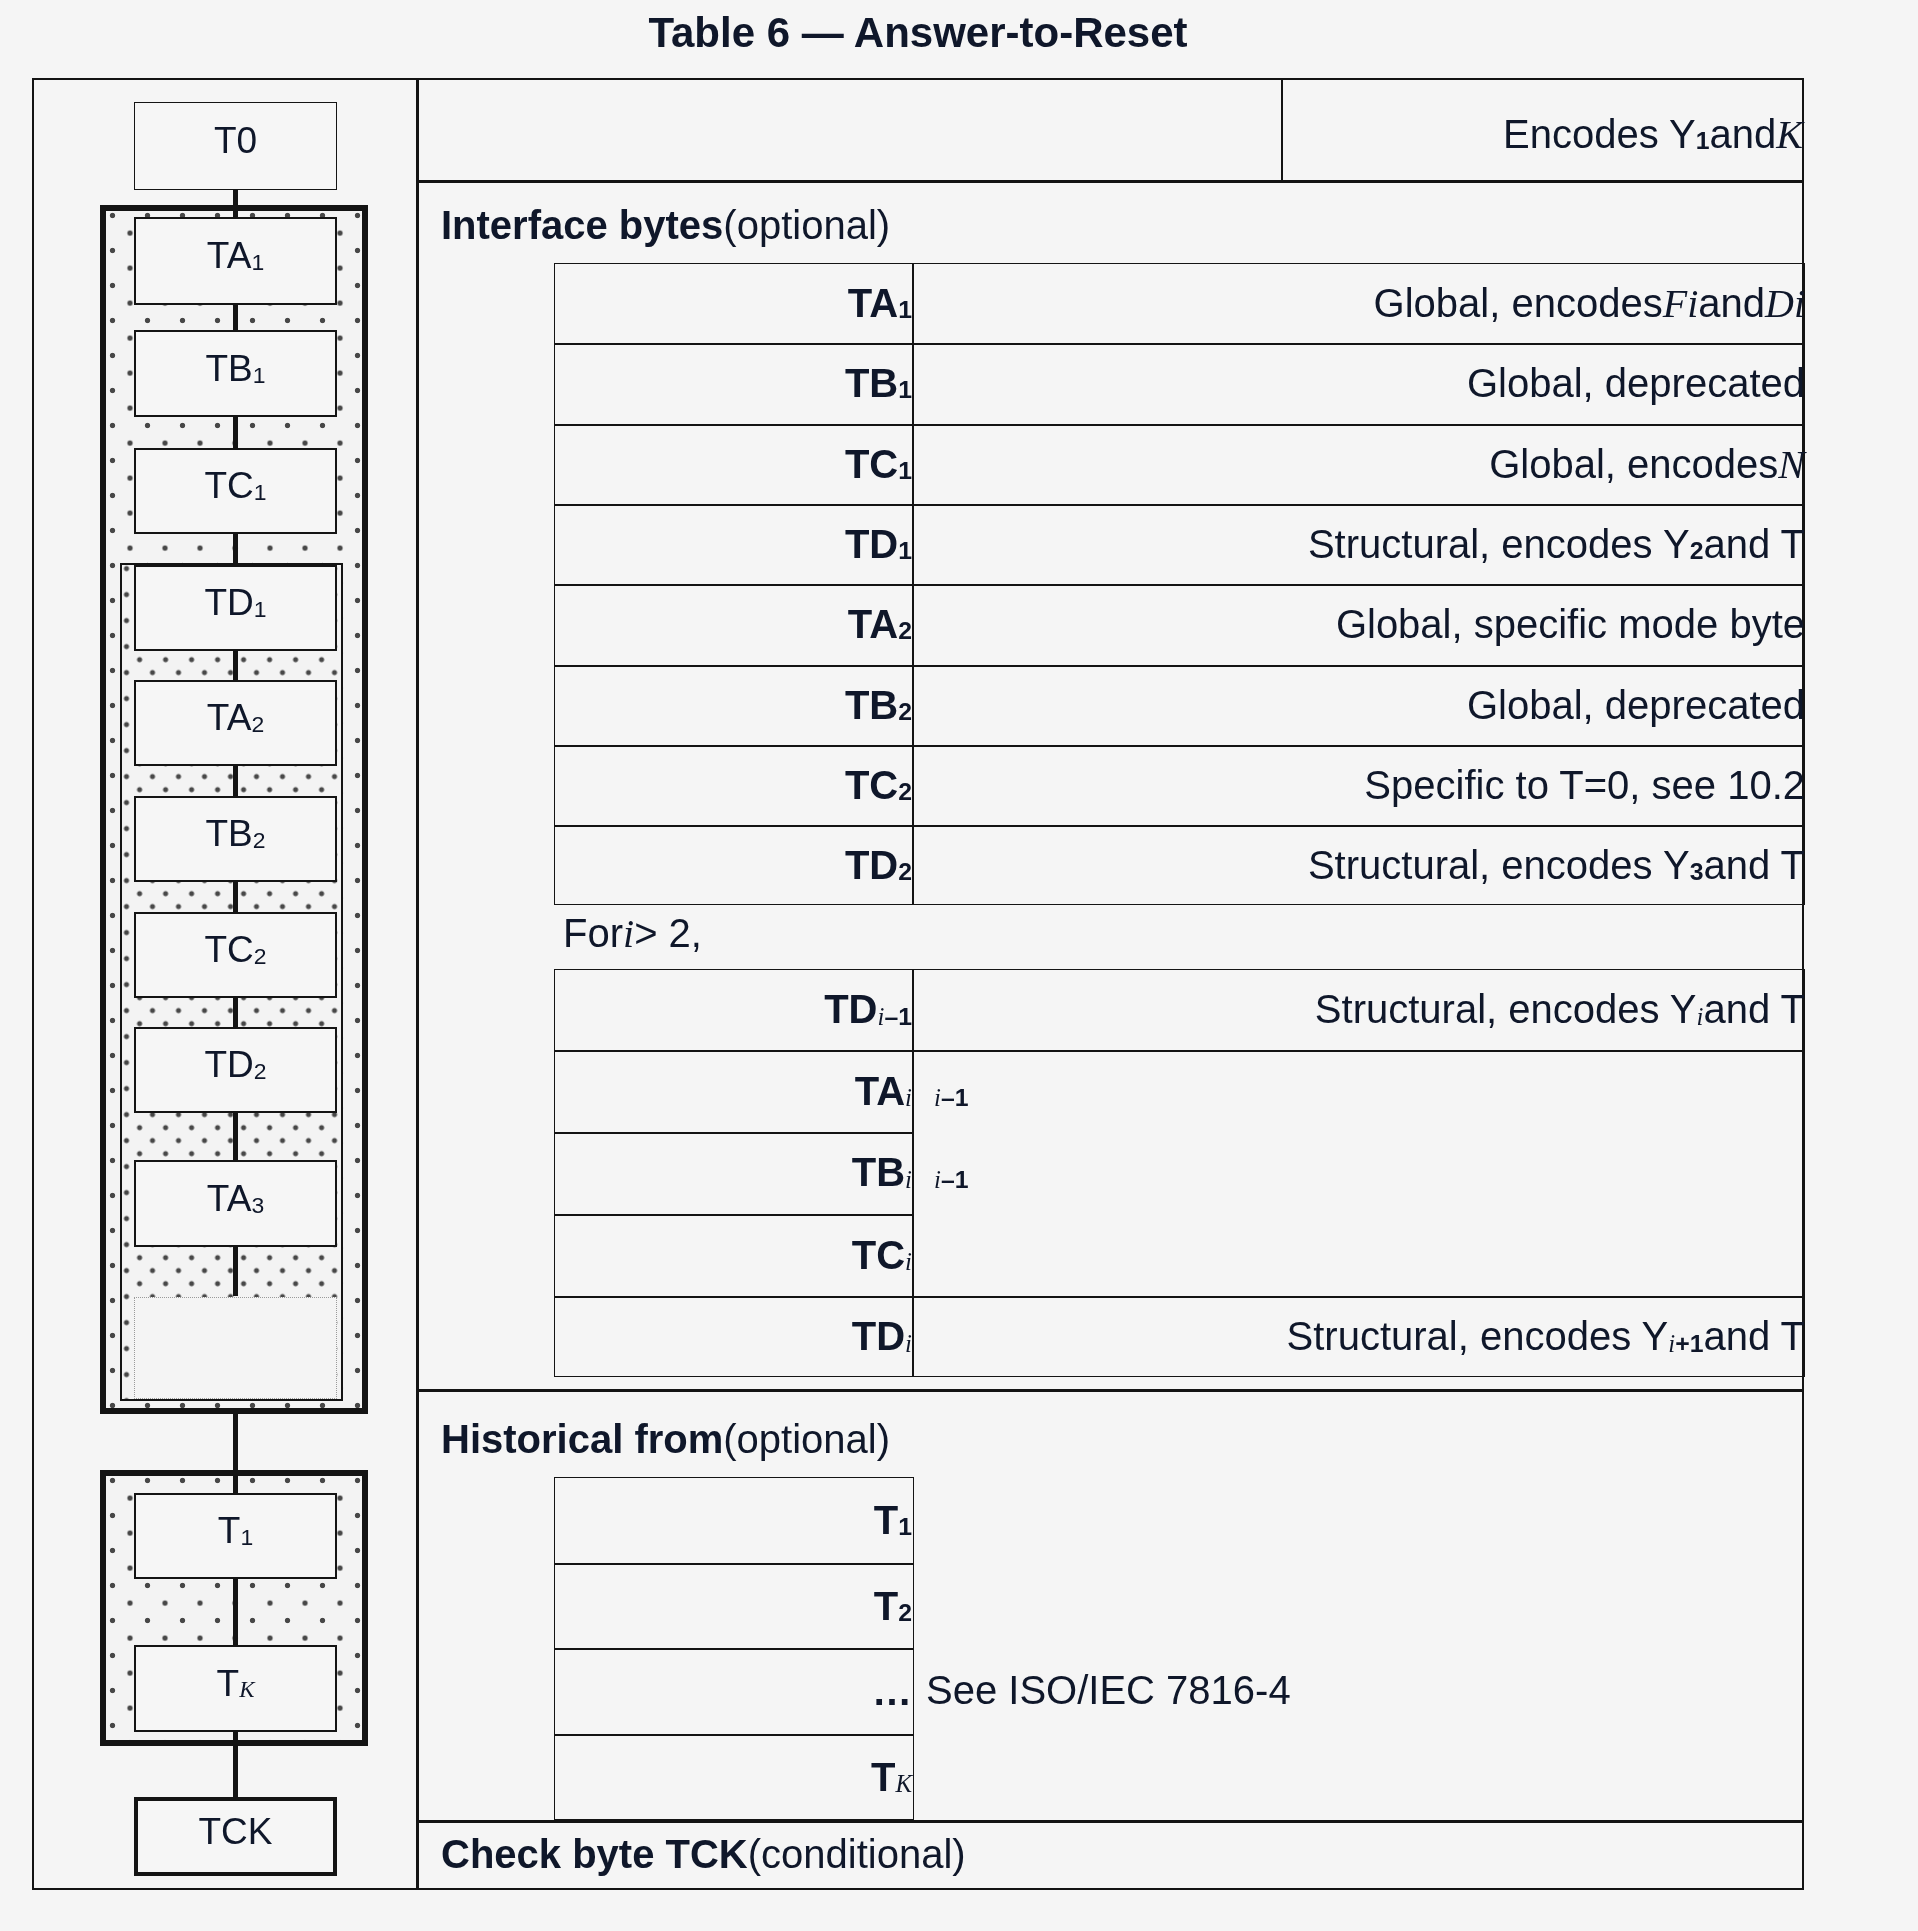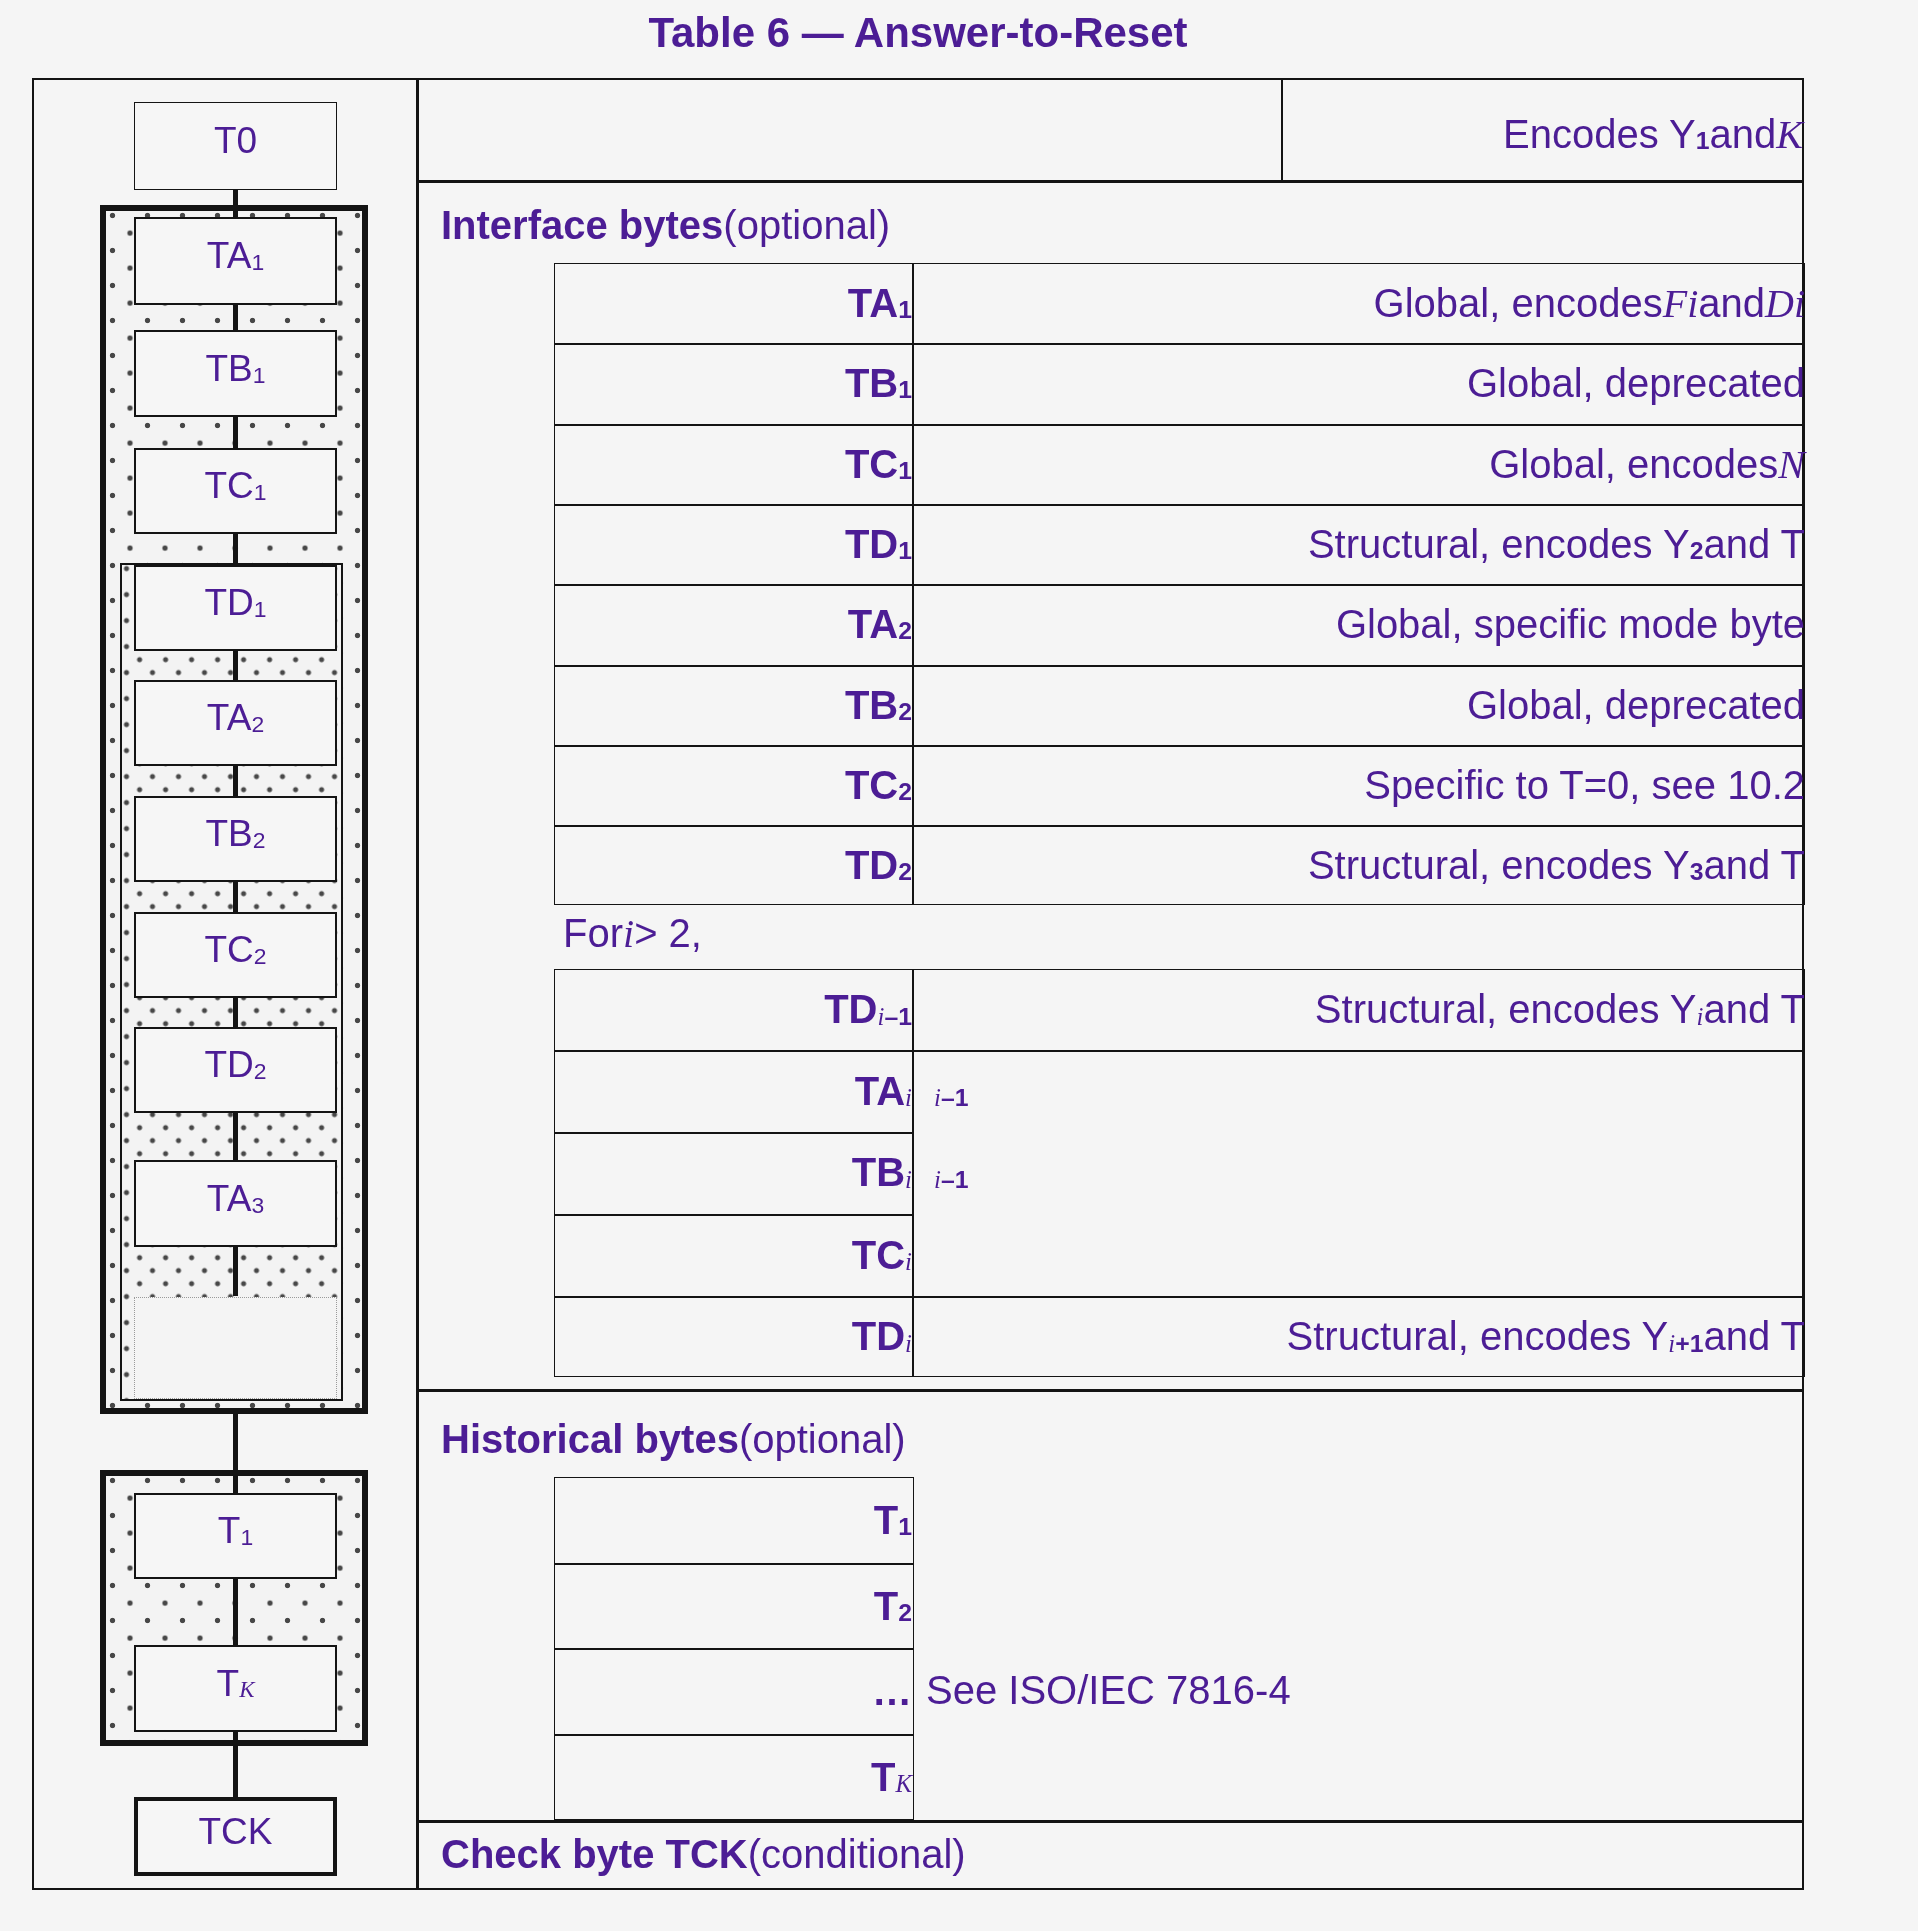--- a/index.html
+++ b/index.html
@@ -1,17 +1,17 @@
 <!DOCTYPE html>
 <html style="font-size:14.8px"><head>
 <meta charset="utf-8">
 <style>
   html,body{margin:0;padding:0;}
   body{background:#e9e9e9;font-family:"Liberation Sans","DejaVu Sans",sans-serif;}
-  #canvas{position:relative;width:1919px;height:1932px;background:#f5f5f5;overflow:hidden;color:#4c1d95;}
+  #canvas{position:relative;width:1919px;height:1932px;background:#f5f5f5;overflow:hidden;color:#0f172a;}
   
   .hline{position:absolute;background:#141414;height:2.8px;}
   .vline{position:absolute;background:#141414;width:2.8px;}
   
   .frame{position:absolute;border:2.8px solid #141414;box-sizing:border-box;background:transparent;}
   .frame2{position:absolute;border:1.8px solid #141414;box-sizing:border-box;background:transparent;}
   
   .tx{position:absolute;display:flex;align-items:center;font-size:40px;white-space:nowrap;}
   .tx.center{justify-content:flex-end;}
   .title{position:absolute;text-align:center;font-size:42px;font-weight:bold;}
@@ -253,21 +253,21 @@
       <span class="p-sub p-i">i</span>
       <span class="p-sub p-b">–1</span>
     </div>
   <div class="tx" style="left:934px;top:1145px;height:55px;">
       <span class="p-sub p-i">i</span>
       <span class="p-sub p-b">–1</span>
     </div>
 
   <div class="hline" style="left:416px;top:1389px;width:1388px;"></div>
   <div class="tx" style="left:441px;top:1412px;height:55px;">
-      <span class="p-b">Historical bytes</span>
+      <span class="p-b">Historical from</span>
       <span> (optional)</span>
     </div>
 
   <div class="frame2" style="left:554px;top:1477px;width:360px;height:343px;"></div>
   <div class="hline" style="left:554px;top:1563px;width:360px;height:1.8px;"></div>
   <div class="hline" style="left:554px;top:1648px;width:360px;height:1.8px;"></div>
   <div class="hline" style="left:554px;top:1734px;width:360px;height:1.8px;"></div>
   <div class="tx center" style="left:556px;top:1477px;width:356px;height:86px;">
       <span class="p-b">T</span>
       <span class="p-sub p-b">1</span>

